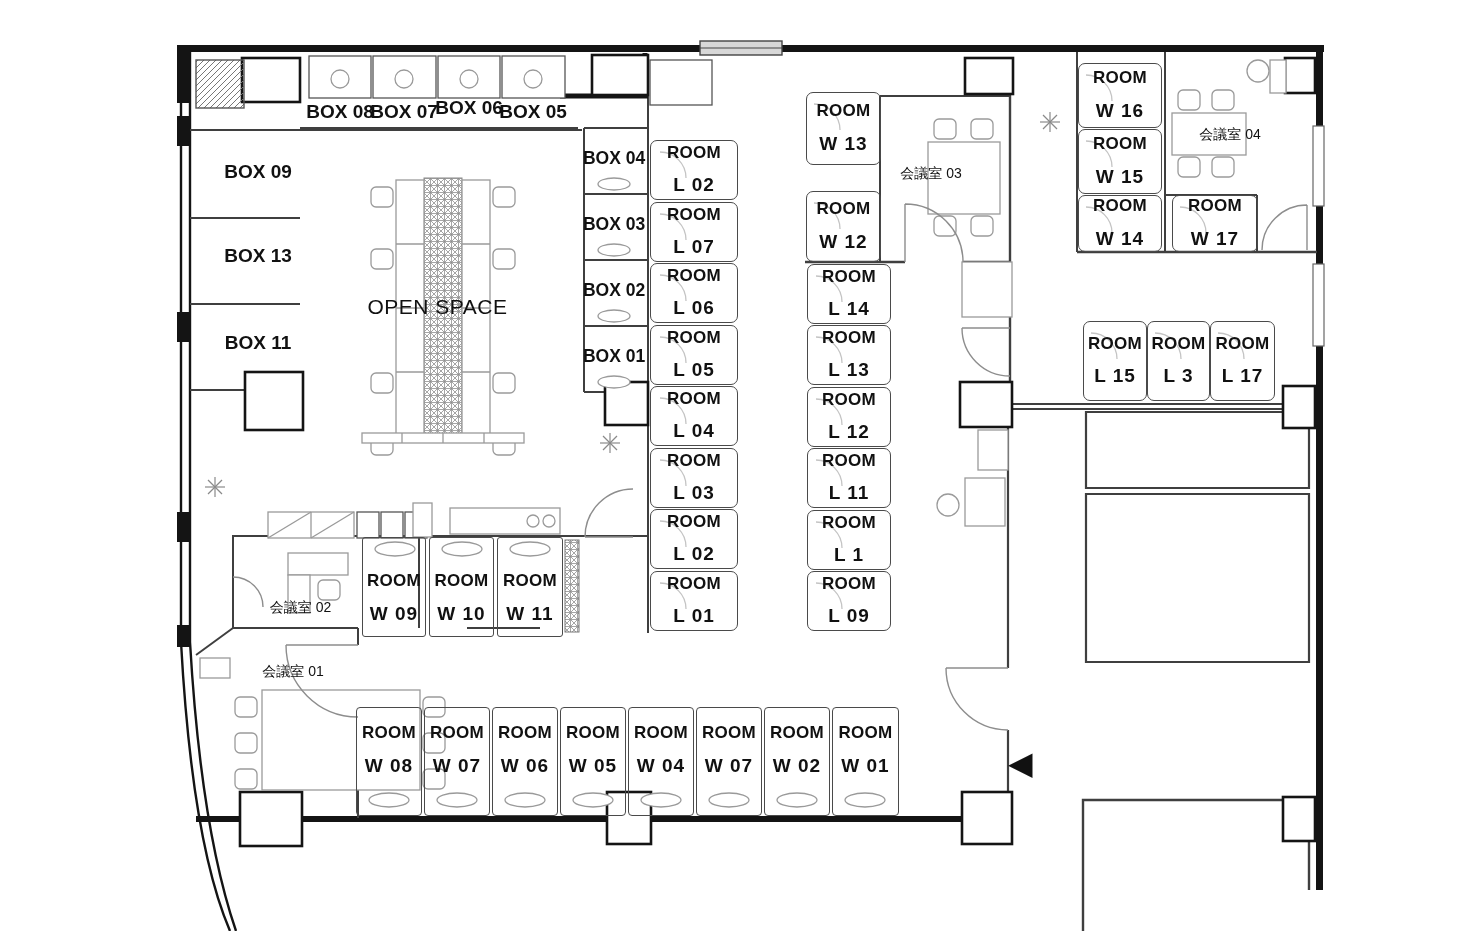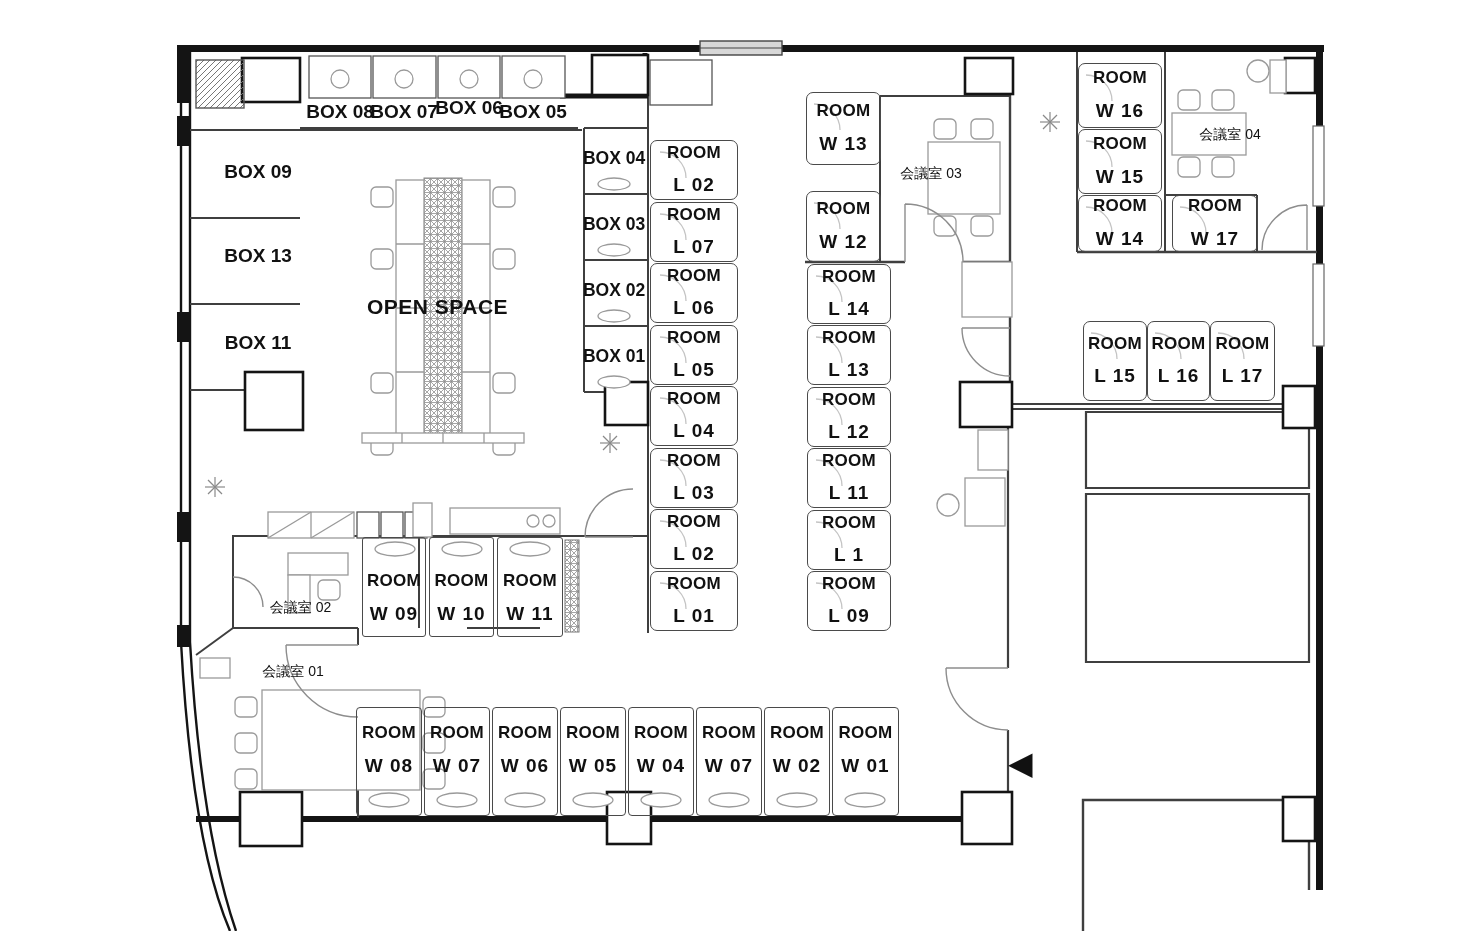--- a/index.html
+++ b/index.html
@@ -9,21 +9,21 @@
   .room{position:absolute;z-index:3;border:1.6px solid #4a4a4a;border-radius:7px;
         background:transparent;display:flex;flex-direction:column;align-items:center;
         justify-content:center;text-align:center;font-weight:bold;line-height:1.1;}
   .room .w{font-size:17px;letter-spacing:.3px;}
   .room .c{font-size:19px;letter-spacing:1px;margin-top:13px;}
   .room.topalign{justify-content:flex-start;padding-top:16px;box-sizing:border-box;}
   .room.midalign{justify-content:flex-start;padding-top:34px;box-sizing:border-box;}
   .lbl{position:absolute;z-index:3;display:flex;align-items:center;justify-content:center;
        font-weight:bold;font-size:19px;white-space:nowrap;background:transparent;}
   .mlbl{font-weight:400;font-size:14px;}
-  .openlbl{font-weight:700;font-size:21px;letter-spacing:.5px;}
+  .openlbl{font-weight:400;font-size:21px;letter-spacing:.5px;}
   .entr{position:absolute;z-index:3;font-size:32px;line-height:1;color:#111;}
 </style>
 </head>
 <body>
 
 <div class="stage">
 
 <svg width="1475" height="931" viewBox="0 0 1475 931">
   <defs>
     <pattern id="hatch" width="6" height="6" patternUnits="userSpaceOnUse">
@@ -324,21 +324,21 @@
       <span class="w">ROOM</span>
       <span class="c">W 17</span>
     </div>
 
 <div class="room" style="left:1083px;top:321px;width:62px;height:78px">
       <span class="w">ROOM</span>
       <span class="c">L 15</span>
     </div>
 <div class="room" style="left:1147px;top:321px;width:61px;height:78px">
       <span class="w">ROOM</span>
-      <span class="c">L 16</span>
+      <span class="c">L 3</span>
     </div>
 <div class="room" style="left:1210px;top:321px;width:63px;height:78px">
       <span class="w">ROOM</span>
       <span class="c">L 17</span>
     </div>
 
 <div class="room midalign" style="left:362px;top:537px;width:64px;height:100px;border-radius:3px">
       <span class="w">ROOM</span>
       <span class="c">W 09</span>
     </div>

